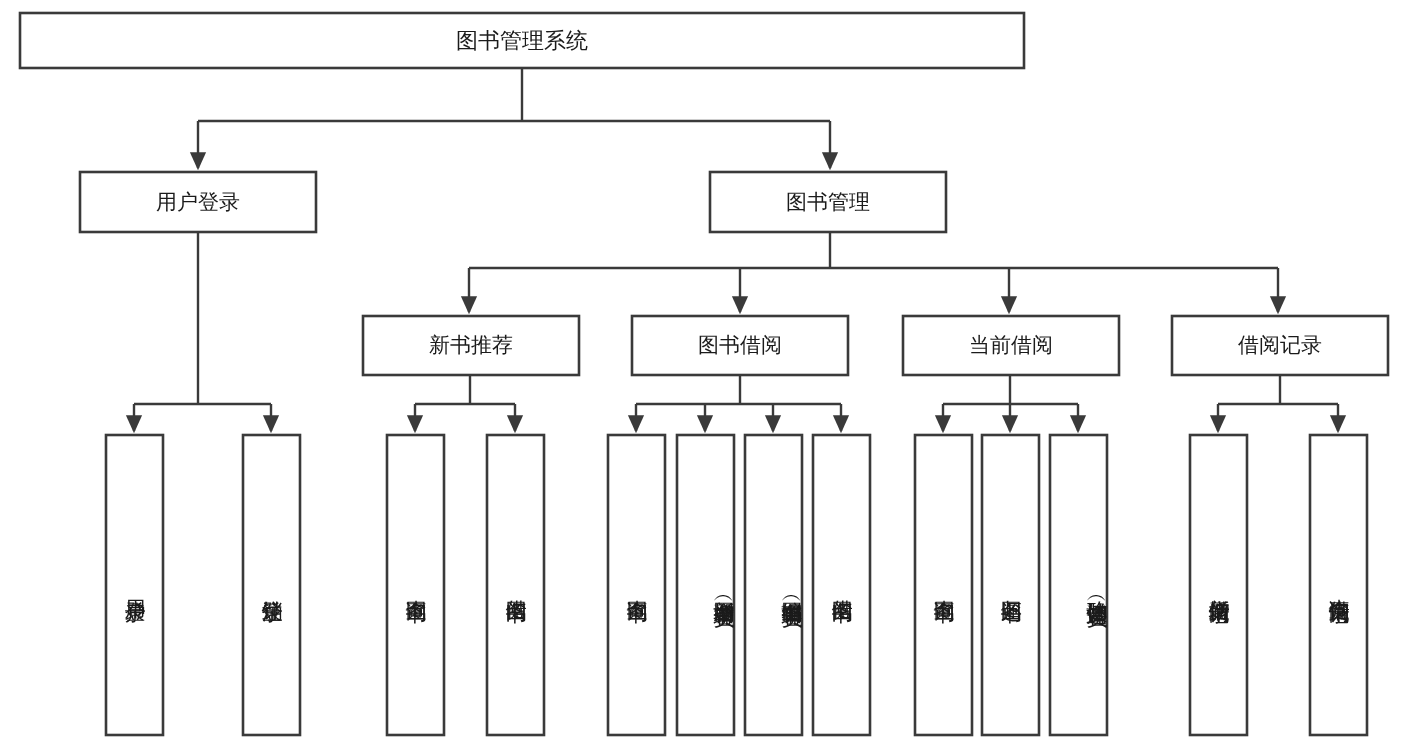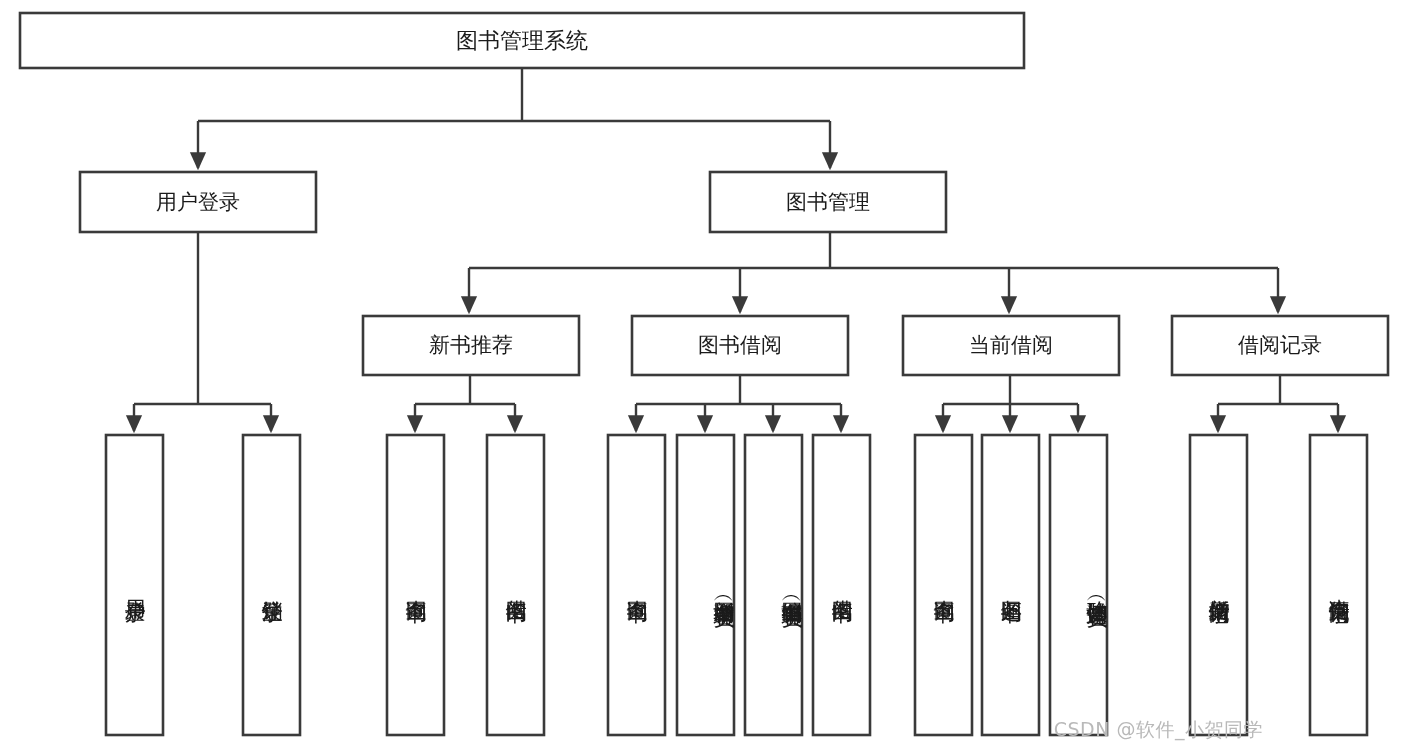--- a/index.html
+++ b/index.html
@@ -189,14 +189,13 @@
   <div class="leaf-label" style="left:608px;  top:435px; width:57px; height:300px;">查询图书</div>
   <div class="leaf-label" style="left:677px;  top:435px; width:57px; height:300px; align-items:flex-start; padding-top:6px; box-sizing:border-box;">新增图书（管理员）</div>
   <div class="leaf-label" style="left:745px;  top:435px; width:57px; height:300px; align-items:flex-start; padding-top:6px; box-sizing:border-box;">编辑图书（管理员）</div>
   <div class="leaf-label" style="left:813px;  top:435px; width:57px; height:300px;">借阅图书</div>
   <div class="leaf-label" style="left:915px;  top:435px; width:57px; height:300px;">查询图书</div>
   <div class="leaf-label" style="left:982px;  top:435px; width:57px; height:300px;">归还图书</div>
   <div class="leaf-label" style="left:1050px; top:435px; width:57px; height:300px; align-items:flex-start; padding-top:6px; box-sizing:border-box;">确认归还（管理员）</div>
   <div class="leaf-label" style="left:1190px; top:435px; width:57px; height:300px;">新增借阅记录</div>
   <div class="leaf-label" style="left:1310px; top:435px; width:57px; height:300px;">查询借阅记录</div>
 
-  <div class="watermark">CSDN @软件_小贺同学</div>
 </div>
 
 </body></html>

